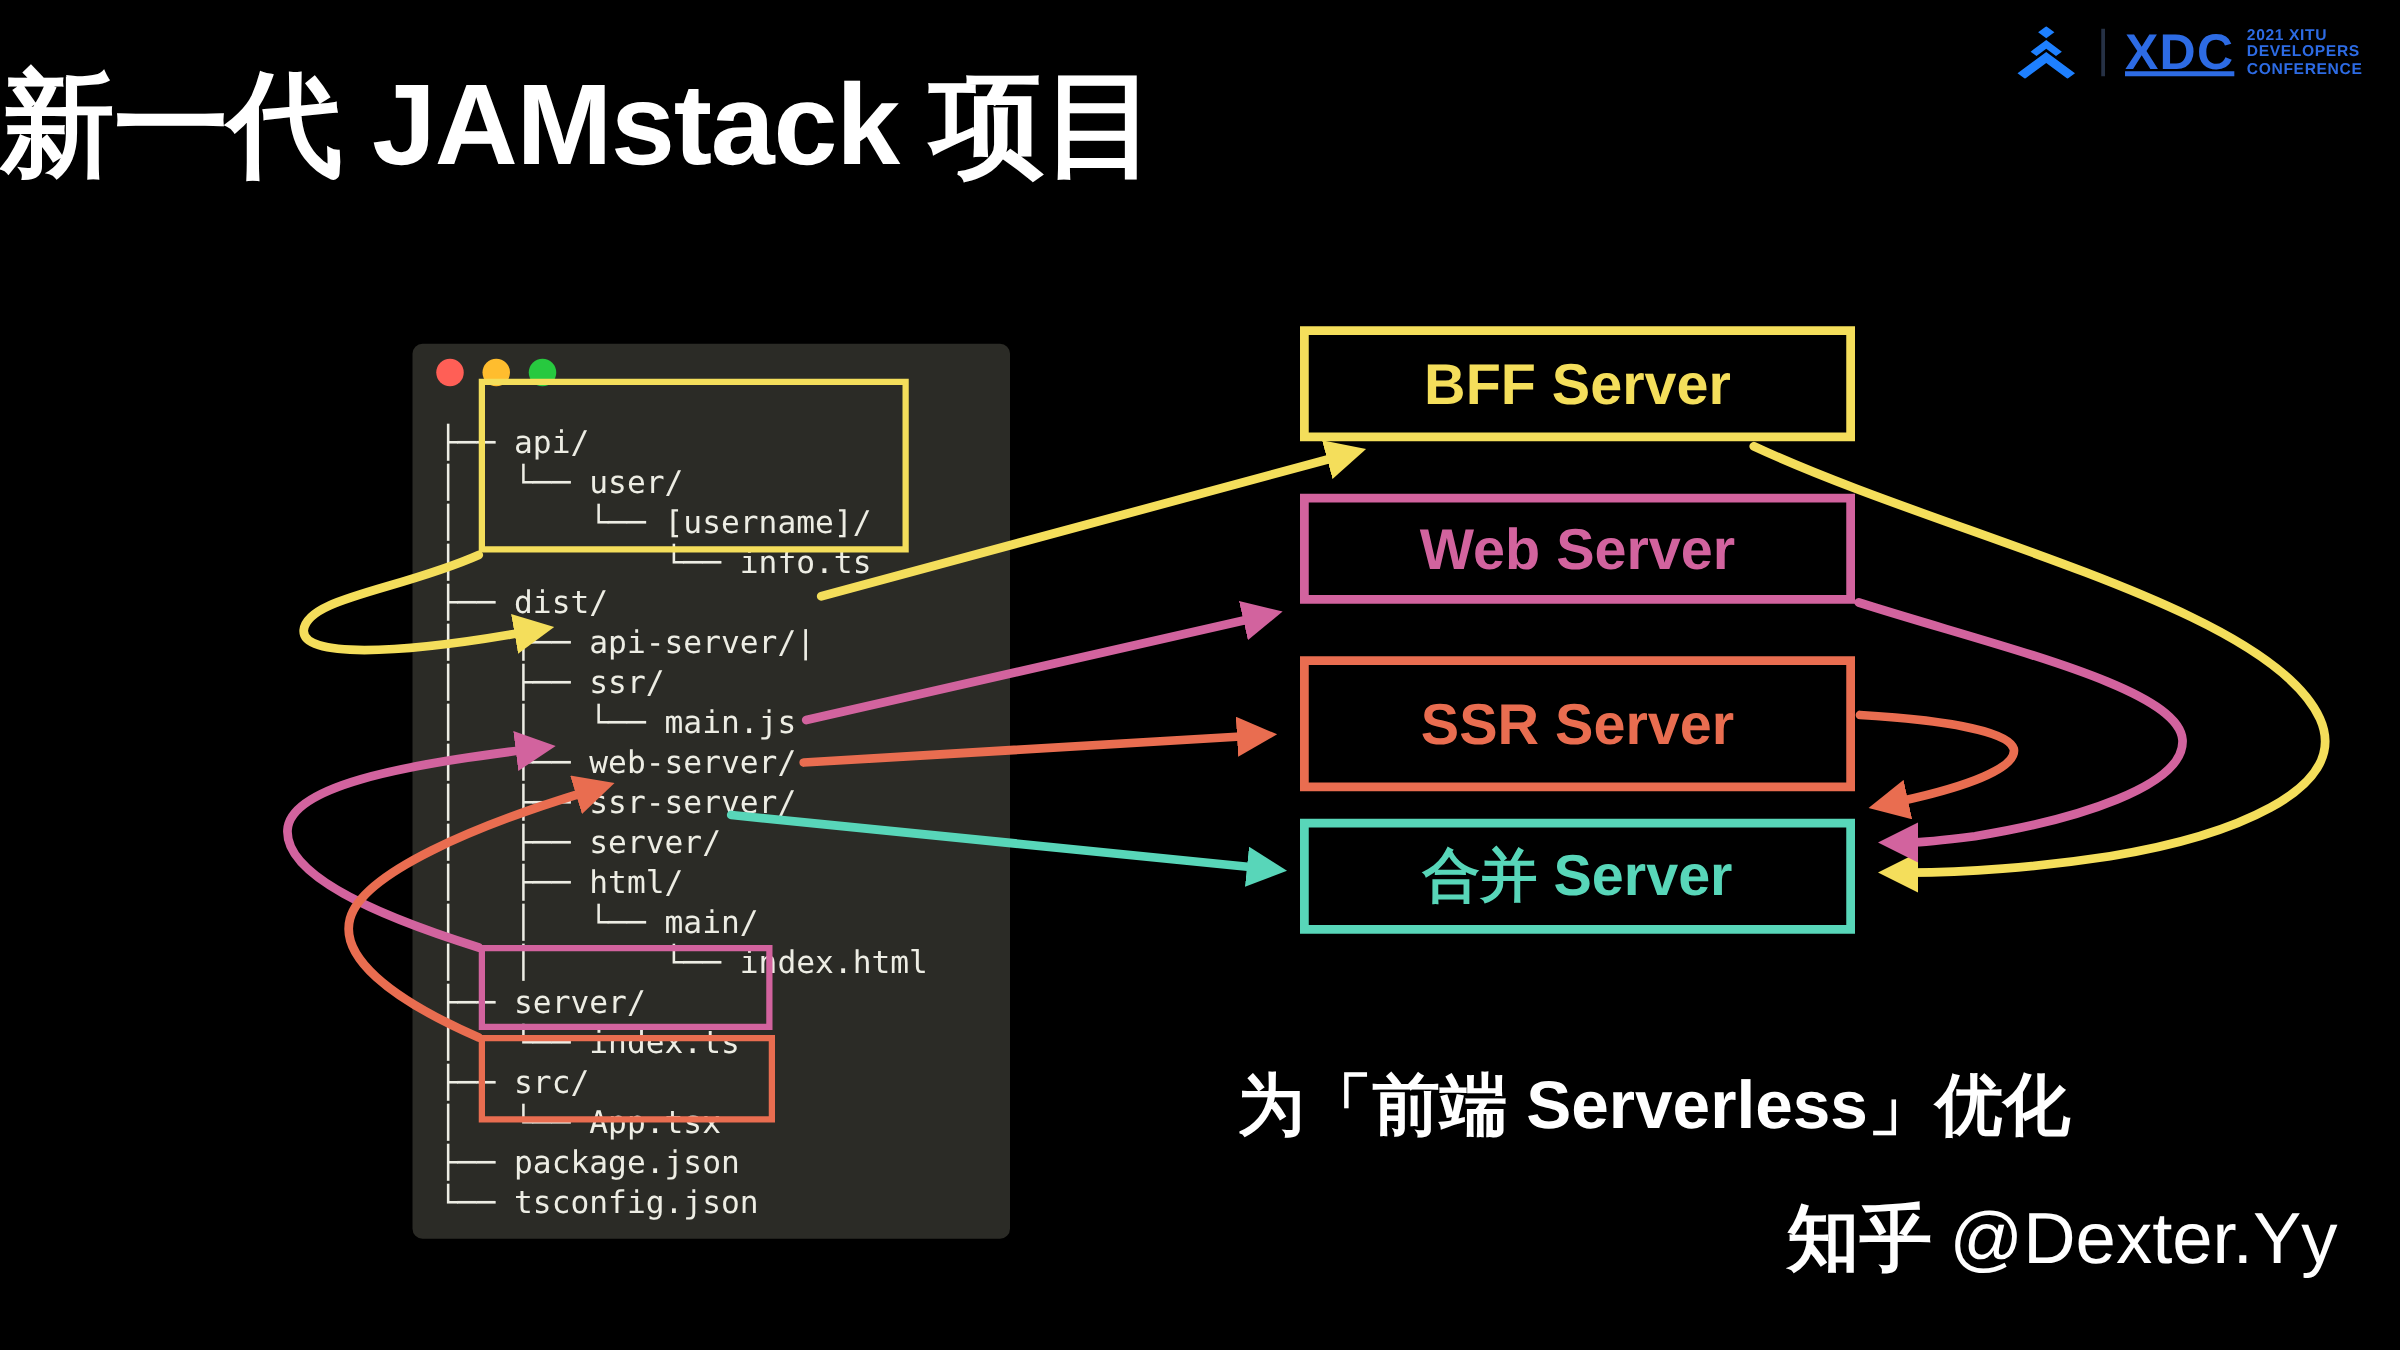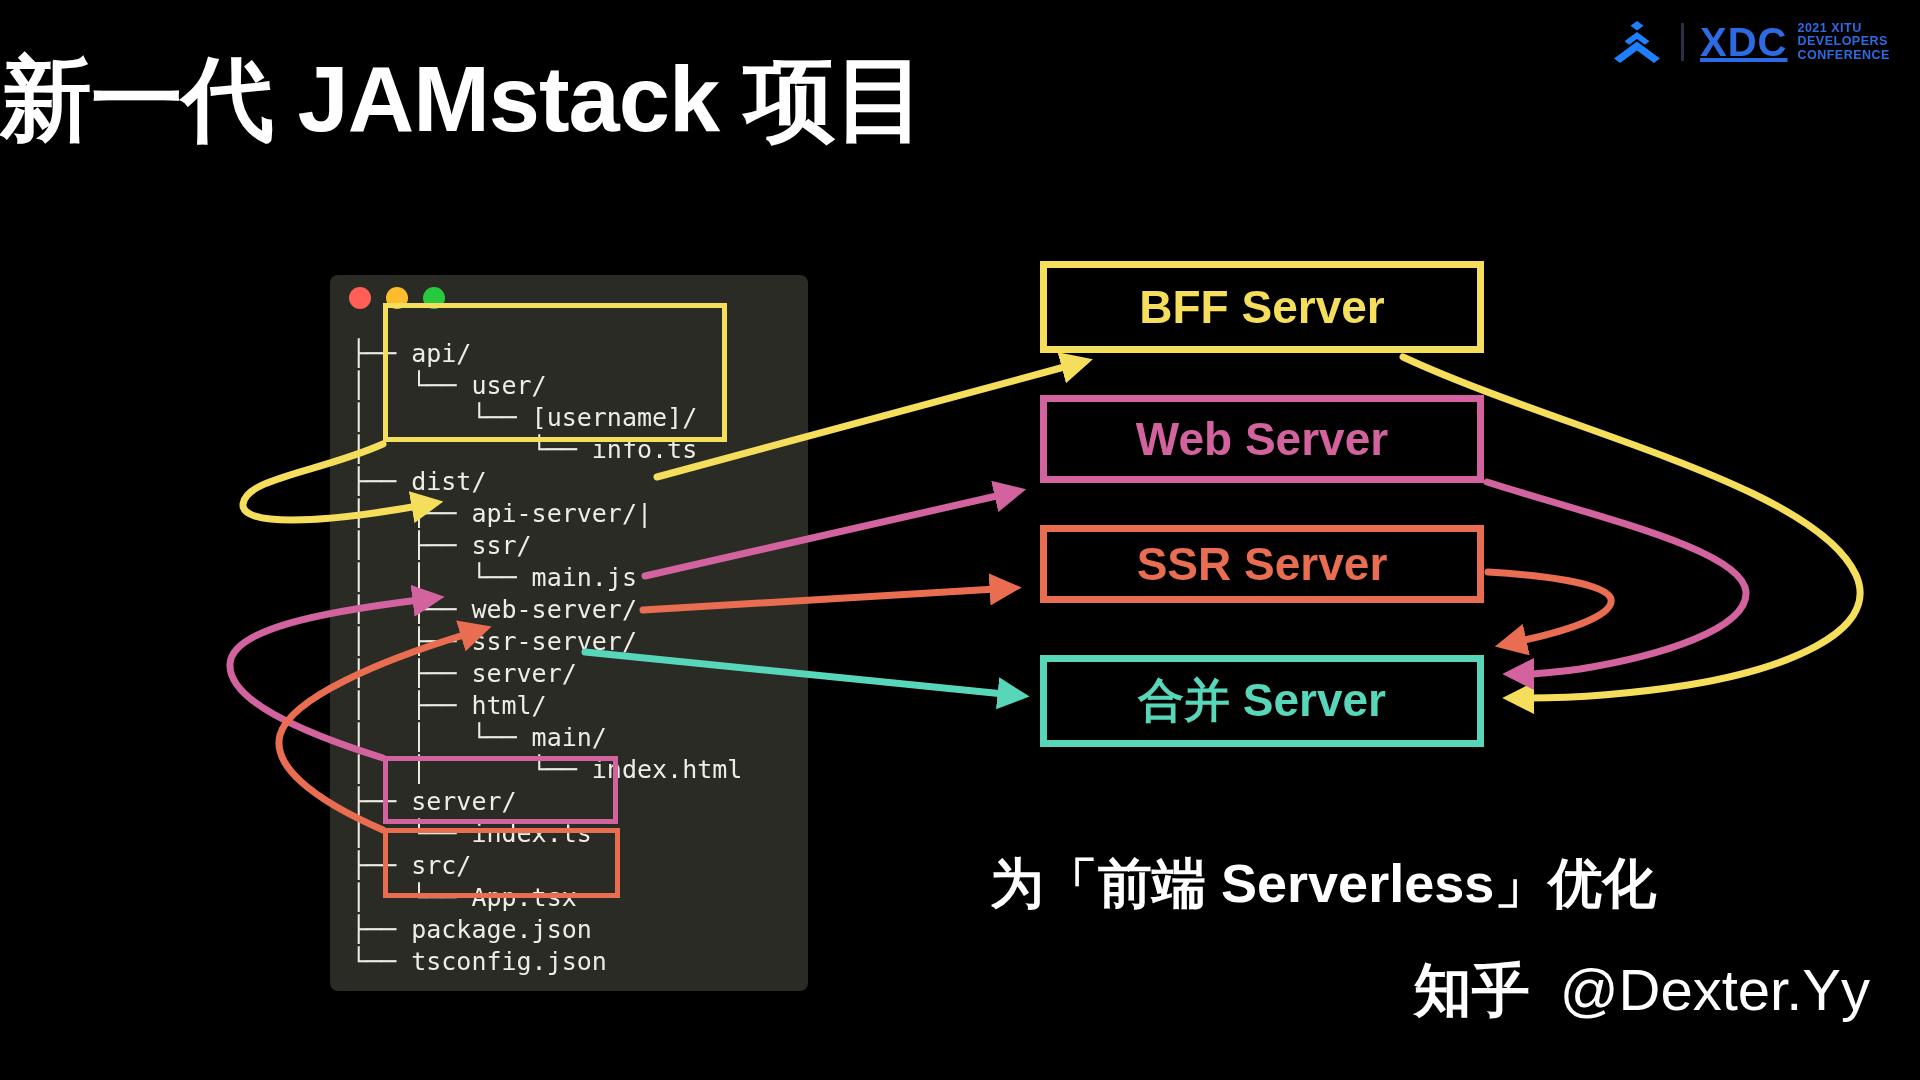--- a/index.html
+++ b/index.html
@@ -11,21 +11,21 @@
   .title{
     position:absolute;left:0;top:38px;width:100%;
     color:#fff;font-size:92px;font-weight:700;letter-spacing:-1px;white-space:nowrap;
   }
   .subtitle{
     position:absolute;left:990px;top:848px;color:#fff;font-size:54px;font-weight:700;white-space:nowrap;
   }
   .credit{
     position:absolute;right:50px;top:952px;color:#fff;font-size:58px;white-space:nowrap;
   }
-  .credit .brand{font-weight:700;margin-right:30px;}
+  .credit .brand{font-weight:700;margin-right:14px;}
   .credit .handle{font-weight:400;}
   
   .logo-row{position:absolute;left:1613px;top:18px;height:48px;display:flex;align-items:center;}
   .logo-divider{width:3px;height:38px;background:#263145;margin:0 16px 0 20px;}
   .xdc-word{color:var(--xdc-blue);font-size:40px;font-weight:800;letter-spacing:1px;line-height:1;text-decoration:underline;}
   .xdc-tag{margin-left:10px;color:var(--xdc-blue);font-size:12.5px;font-weight:700;line-height:13.5px;letter-spacing:.5px;}
   
   .terminal{
     position:absolute;left:330px;top:235px;width:478px;height:716px;
     background:var(--terminal-bg);border-radius:8px;margin-top:40px;
@@ -46,21 +46,21 @@
   .hl-server{left:383px;top:756px;width:235px;height:68px;border:5px solid var(--web-pink);}
   .hl-src{left:383px;top:828px;width:237px;height:70px;border:5px solid var(--ssr-orange);}
   
   .server-box{
     position:absolute;left:1040px;width:444px;box-sizing:border-box;border:7px solid;
     display:flex;align-items:center;justify-content:center;
     font-size:46px;font-weight:700;white-space:nowrap;
   }
   .box-bff{top:261px;height:92px;border-color:var(--bff-yellow);color:var(--bff-yellow);}
   .box-web{top:395px;height:88px;border-color:var(--web-pink);color:var(--web-pink);}
-  .box-ssr{top:525px;height:78px;border-color:var(--ssr-orange);color:var(--ssr-orange);}
+  .box-ssr{top:525px;height:108px;border-color:var(--ssr-orange);color:var(--ssr-orange);}
   .box-merge{top:655px;height:92px;border-color:var(--merge-teal);color:var(--merge-teal);}
   
   svg.overlay{position:absolute;left:0;top:0;pointer-events:none;}
   .arrow{fill:none;stroke-width:7;stroke-linecap:round;}
   .s-yellow{stroke:var(--bff-yellow);}  .f-yellow{fill:var(--bff-yellow);}
   .s-pink{stroke:var(--web-pink);}      .f-pink{fill:var(--web-pink);}
   .s-orange{stroke:var(--ssr-orange);}  .f-orange{fill:var(--ssr-orange);}
   .s-teal{stroke:var(--merge-teal);}    .f-teal{fill:var(--merge-teal);}
   .juejin{display:block;}
 </style>

